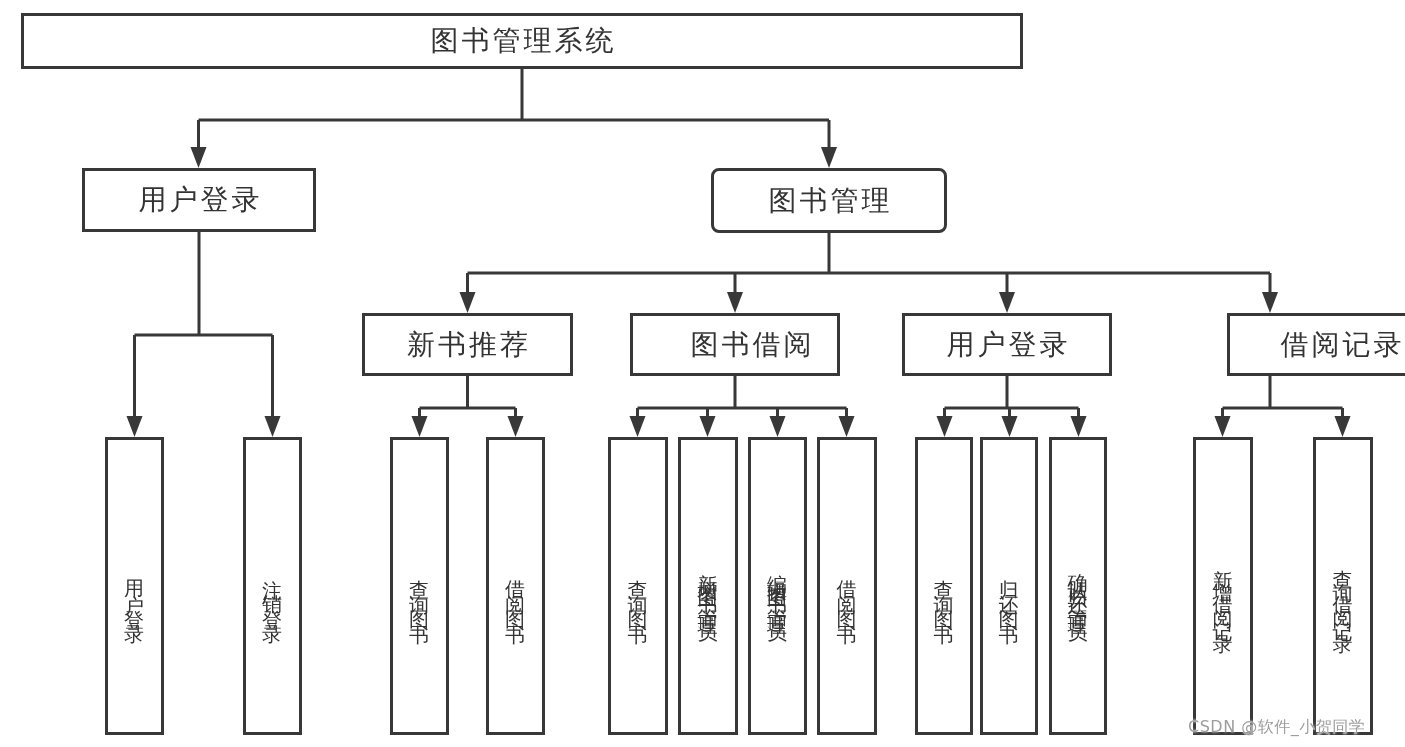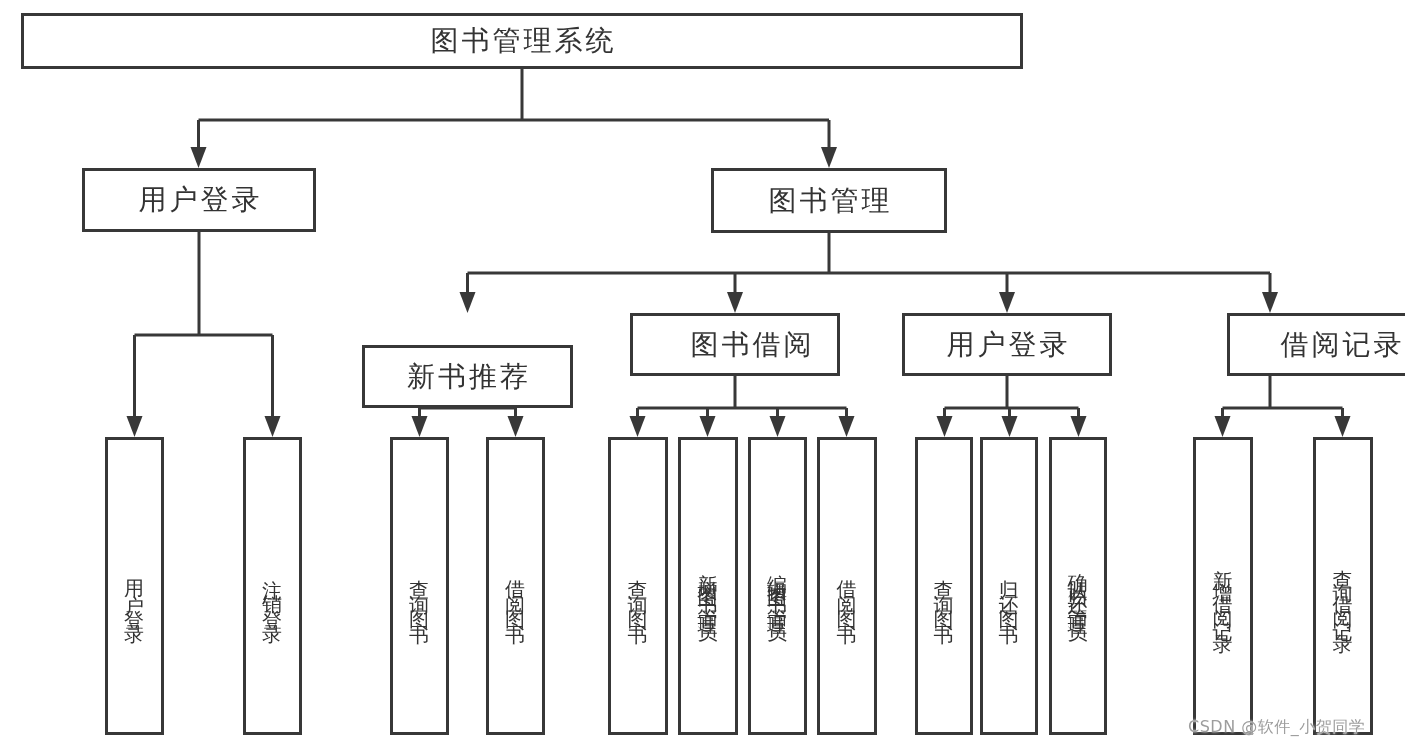--- a/index.html
+++ b/index.html
@@ -111,25 +111,25 @@
     </g>
   </svg>
 
   <div class="node" style="left:21px;top:13px;width:1002px;height:56px;">
     <span class="htext">图书管理系统</span>
   </div>
 
   <div class="node" style="left:82px;top:168px;width:234px;height:64px;">
     <span class="htext">用户登录</span>
   </div>
-  <div class="node" style="left:711px;top:168px;width:236px;height:65px;">
+  <div class="node" style="left:711px;top:168px;width:236px;height:65px;border-radius:8px;">
     <span class="htext">图书管理</span>
   </div>
 
-  <div class="node" style="left:362px;top:313px;width:211px;height:63px;margin-top:32px;">
+  <div class="node" style="left:362px;top:313px;width:211px;height:63px;">
     <span class="htext">新书推荐</span>
   </div>
   <div class="node" style="left:630px;top:313px;width:210px;height:63px;padding-left:32px;">
     <span class="htext">图书借阅</span>
   </div>
   <div class="node" style="left:902px;top:313px;width:210px;height:63px;">
     <span class="htext">用户登录</span>
   </div>
   <div class="node" style="left:1227px;top:313px;width:228px;height:63px;">
     <span class="htext">借阅记录</span>

